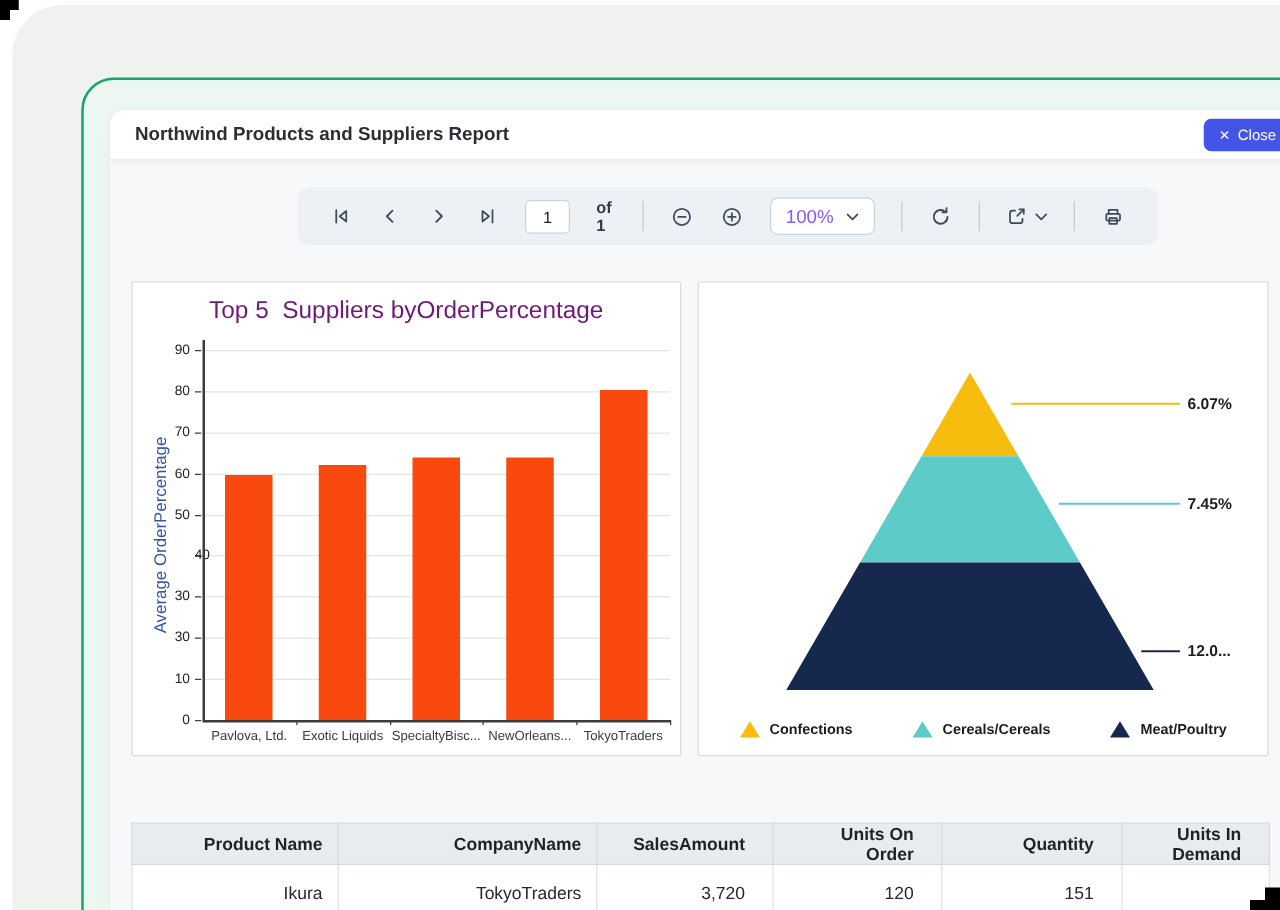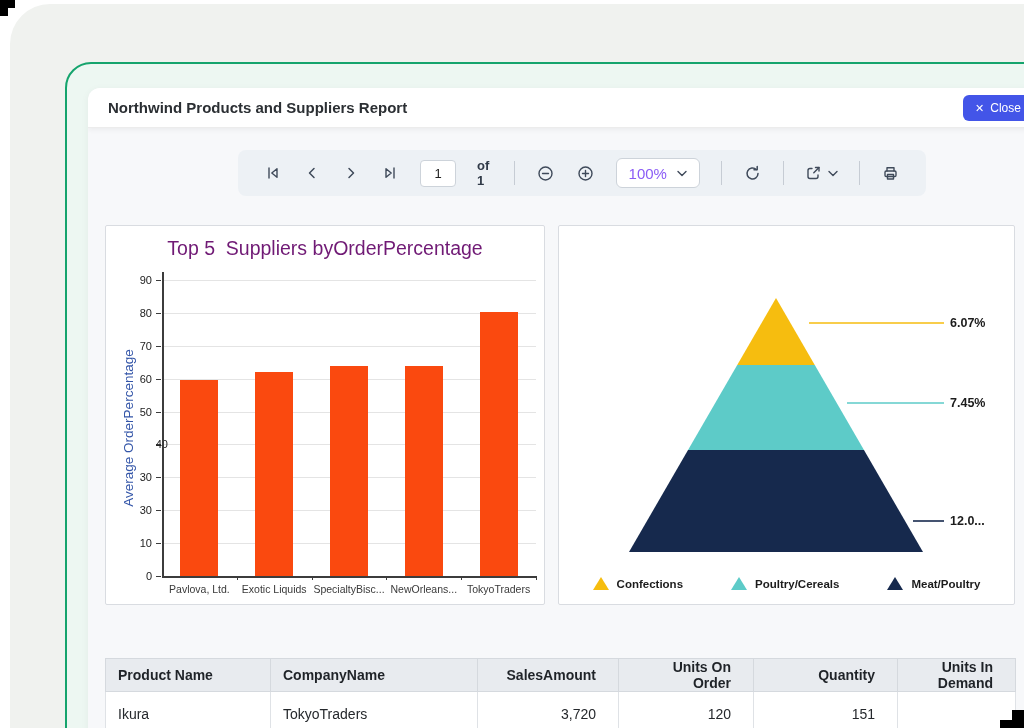--- a/index.html
+++ b/index.html
@@ -74,21 +74,21 @@
                 border-right:8px solid transparent; border-bottom:13px solid #000; }
 
   
   .section-title { position:absolute; left:19px; top:527px; font-size:17px; color:#2e4fa3; }
   .products-table { position:absolute; left:17px; top:570px; width:910px; border-collapse:collapse;
                     background:#fff; font-size:14px; table-layout:fixed; }
   .products-table th { background:#e8ebef; font-weight:bold; color:#1f2328; height:33px;
                        border:1px solid #d5d9de; padding:0 12px; }
   .products-table td { background:#fff; color:#25282c; height:44px; border:1px solid #dfe2e6;
                        padding:0 12px; }
-  .col-left { text-align:left;margin-left:29px; }
+  .col-left { text-align:right;margin-left:29px; }
   .col-right { text-align:right; padding-right:22px !important; }
 
   
   .artifact { position:absolute; background:#000; }
 
   svg { display:block; }
 </style>
 </head>
 <body>
 
@@ -243,21 +243,21 @@
           <line x1="354" y1="295" x2="385" y2="295" stroke="#16294d" stroke-width="1.6"></line>
           <text x="391" y="299" font-size="12.5" font-weight="bold" fill="#1c1c1c" font-family="Liberation Sans, sans-serif">12.0...</text>
         </svg>
       <div class="legend-row" id="pyramid-legend">
           <div class="legend-item">
        <span class="legend-tri" style="border-bottom-color:#f6bd0f;"></span>
        <span>Confections</span>
      </div>
           <div class="legend-item">
        <span class="legend-tri" style="border-bottom-color:#5dcbc8;"></span>
-       <span>Poultry/Cereals</span>
+       <span>Cereals/Cereals</span>
      </div>
           <div class="legend-item">
        <span class="legend-tri" style="border-bottom-color:#16294d;"></span>
        <span>Meat/Poultry</span>
      </div>
         </div>
     </div>
 
     <table class="products-table">
       <colgroup>

